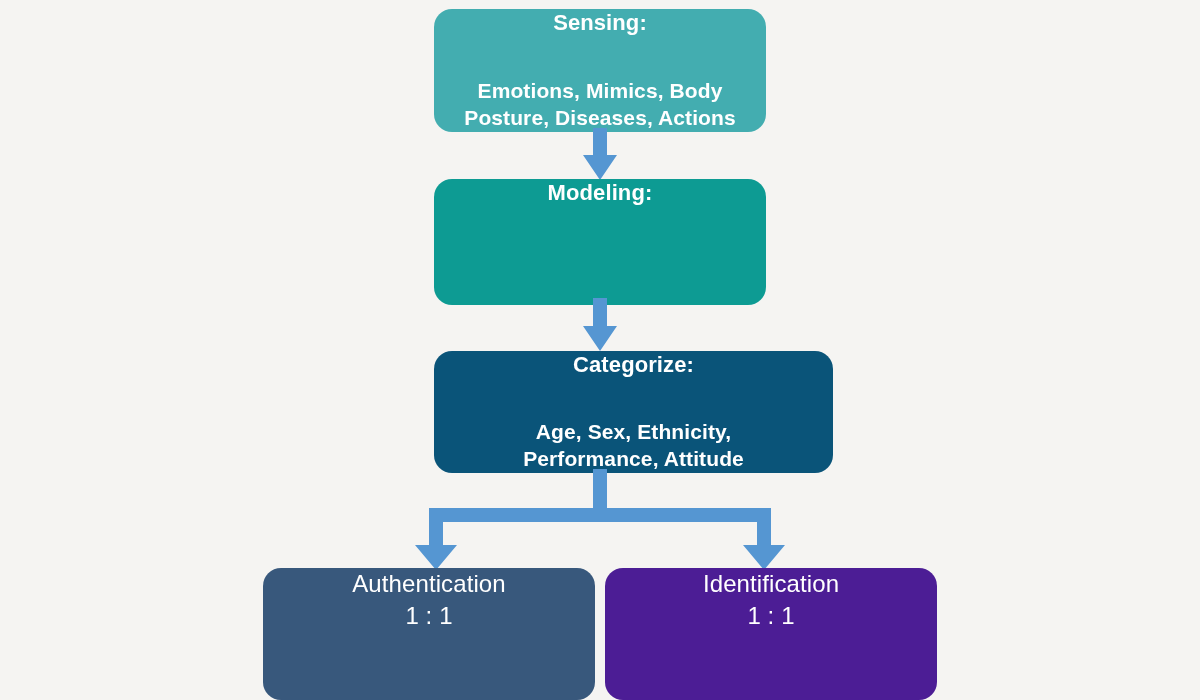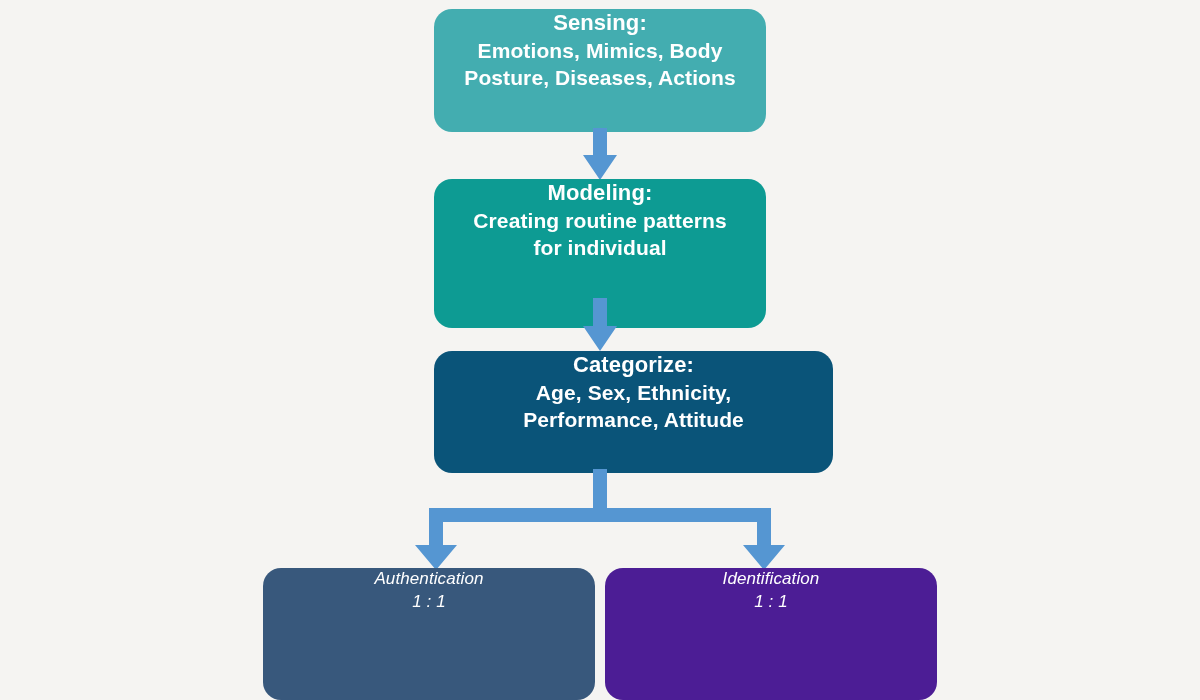--- a/index.html
+++ b/index.html
@@ -19,48 +19,47 @@
     height: 700px;
   }
   .node {
     position: absolute;
     box-sizing: border-box;
     border-radius: 18px;
     color: #ffffff;
     display: flex;
     flex-direction: column;
     align-items: center;
-    justify-content: flex-start;
+    justify-content: space-between;
     text-align: center;
     line-height: 1.28;
   }
   .node .title {
     font-weight: bold;
     font-size: 22px;
     letter-spacing: 0.1px;
     margin-bottom: 1px;
   }
   .node .body {
     font-size: 21px;
     font-weight: 700;
     white-space: pre-line;
     letter-spacing: 0.1px;
   }
   .node.plain .label {
-    font-size: 17px;
+    font-size: 24px;
     font-weight: 400;
     white-space: pre-line;
     letter-spacing: 0.1px;
     line-height: 1.33;
-    font-style: italic;
   }
 
   
   #node-sensing    { left: 434px; top: 9px;   width: 332px; height: 123px; background: #43adb0; }
-  #node-modeling   { left: 434px; top: 179px; width: 332px; height: 149px; background: #0d9b93; }
+  #node-modeling   { left: 434px; top: 179px; width: 332px; height: 126px; background: #0d9b93; }
   #node-categorize { left: 434px; top: 351px; width: 399px; height: 122px; background: #0a5479; }
   #node-auth       { left: 263px; top: 568px; width: 332px; height: 132px; background: #38587c; }
   #node-ident      { left: 605px; top: 568px; width: 332px; height: 132px; background: #4c1d95; }
 
   
   .connector {
     position: absolute;
     overflow: visible;
   }
   #conn-sensing-modeling { left: 560px; top: 128px; width: 80px; height: 56px; }
@@ -77,22 +76,20 @@
     <div class="body">Emotions, Mimics, Body
 Posture, Diseases, Actions</div>
   </div>
 
   <svg class="connector" id="conn-sensing-modeling" viewBox="0 0 80 56" width="80" height="56" aria-hidden="true">
     <path d="M 33 0 L 47 0 L 47 27 L 57 27 L 40 52 L 23 27 L 33 27 Z" fill="#5596d2"></path>
   </svg>
 
   <div class="node" id="node-modeling">
     <div class="title">Modeling:</div>
-    <div class="body">Creating routine patterns
-for individual</div>
   </div>
 
   <svg class="connector" id="conn-modeling-categorize" viewBox="0 0 80 57" width="80" height="57" aria-hidden="true">
     <path d="M 33 0 L 47 0 L 47 28 L 57 28 L 40 53 L 23 28 L 33 28 Z" fill="#5596d2"></path>
   </svg>
 
   <div class="node" id="node-categorize">
     <div class="title">Categorize:</div>
     <div class="body">Age, Sex, Ethnicity,
 Performance, Attitude</div>

